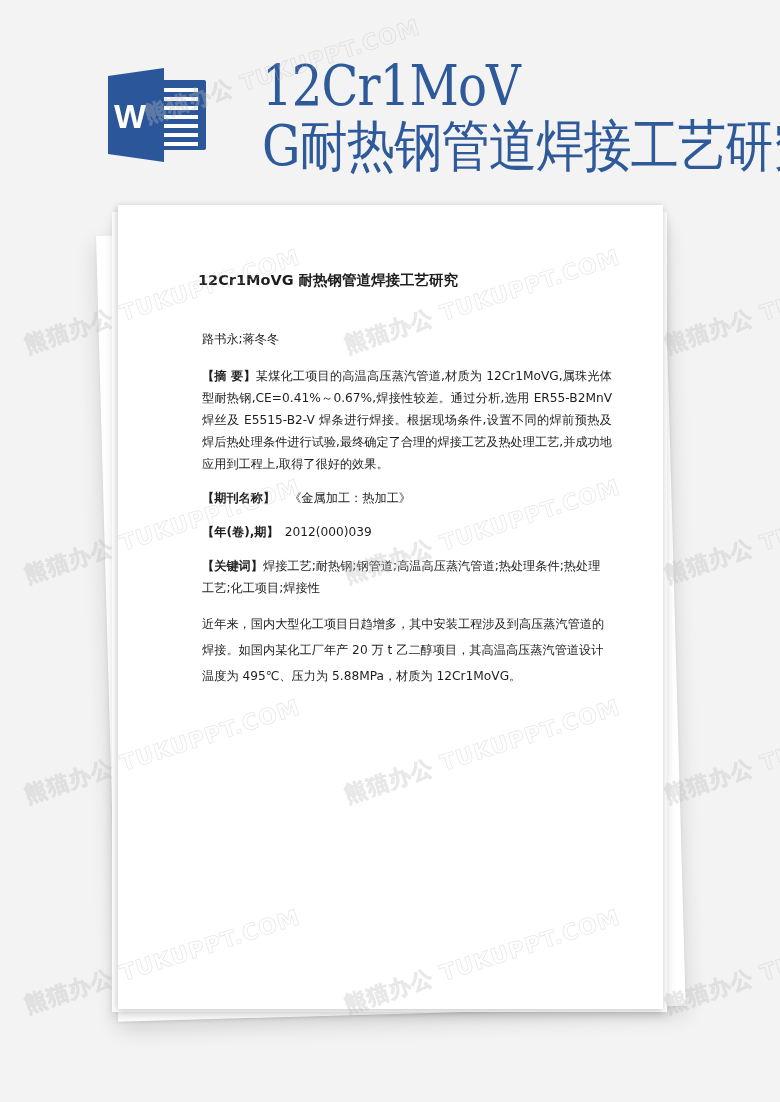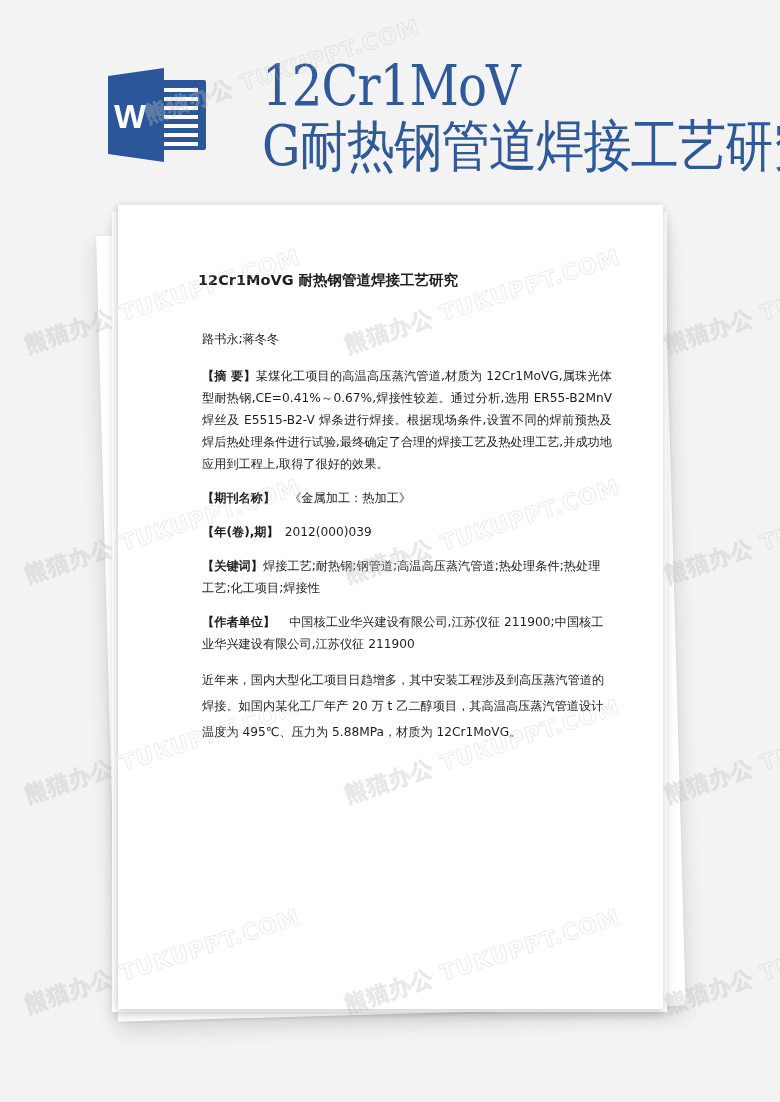--- a/index.html
+++ b/index.html
@@ -122,23 +122,20 @@
 
   <div class="field">
     <span class="label">【期刊名称】</span><span class="gap"></span><span>《金属加工：热加工》</span>
   </div>
   <div class="field">
     <span class="label">【年(卷),期】</span><span class="gap-s"></span><span>2012(000)039</span>
   </div>
   <div class="field">
     <span class="label">【关键词】</span><span>焊接工艺;耐热钢;钢管道;高温高压蒸汽管道;热处理条件;热处理工艺;化工项目;焊接性</span>
   </div>
-  <div class="field">
-    <span class="label">【作者单位】</span><span class="gap"></span><span>中国核工业华兴建设有限公司,江苏仪征 211900;中国核工业华兴建设有限公司,江苏仪征 211900</span>
-  </div>
 
   <div class="body-text">近年来，国内大型化工项目日趋增多，其中安装工程涉及到高压蒸汽管道的焊接。如国内某化工厂年产 20 万 t 乙二醇项目，其高温高压蒸汽管道设计温度为 495℃、压力为 5.88MPa，材质为 12Cr1MoVG。</div>
 </div>
 
 <div class="wm" style="left:150px;top:100px;">熊猫办公 TUKUPPT.COM</div>
 <div class="wm" style="left:30px;top:330px;">熊猫办公 TUKUPPT.COM</div>
 <div class="wm" style="left:350px;top:330px;">熊猫办公 TUKUPPT.COM</div>
 <div class="wm" style="left:670px;top:330px;">熊猫办公 TUKUPPT.COM</div>
 <div class="wm" style="left:30px;top:560px;">熊猫办公 TUKUPPT.COM</div>
 <div class="wm" style="left:350px;top:560px;">熊猫办公 TUKUPPT.COM</div>

